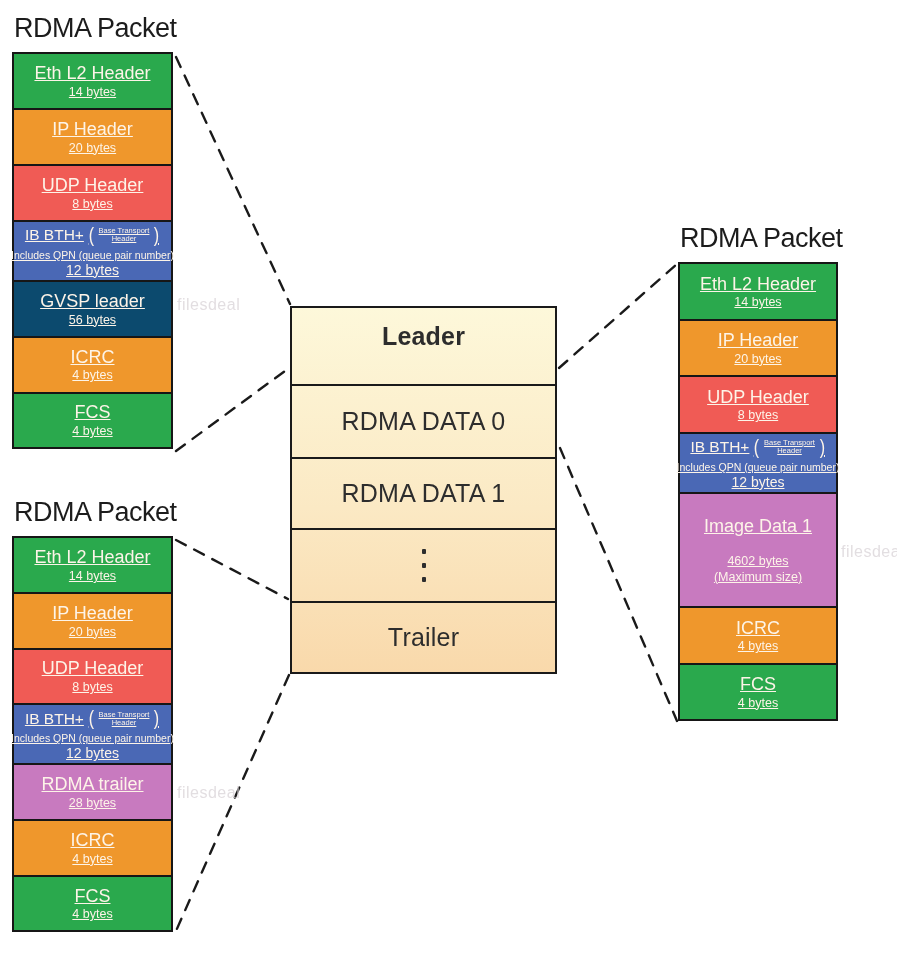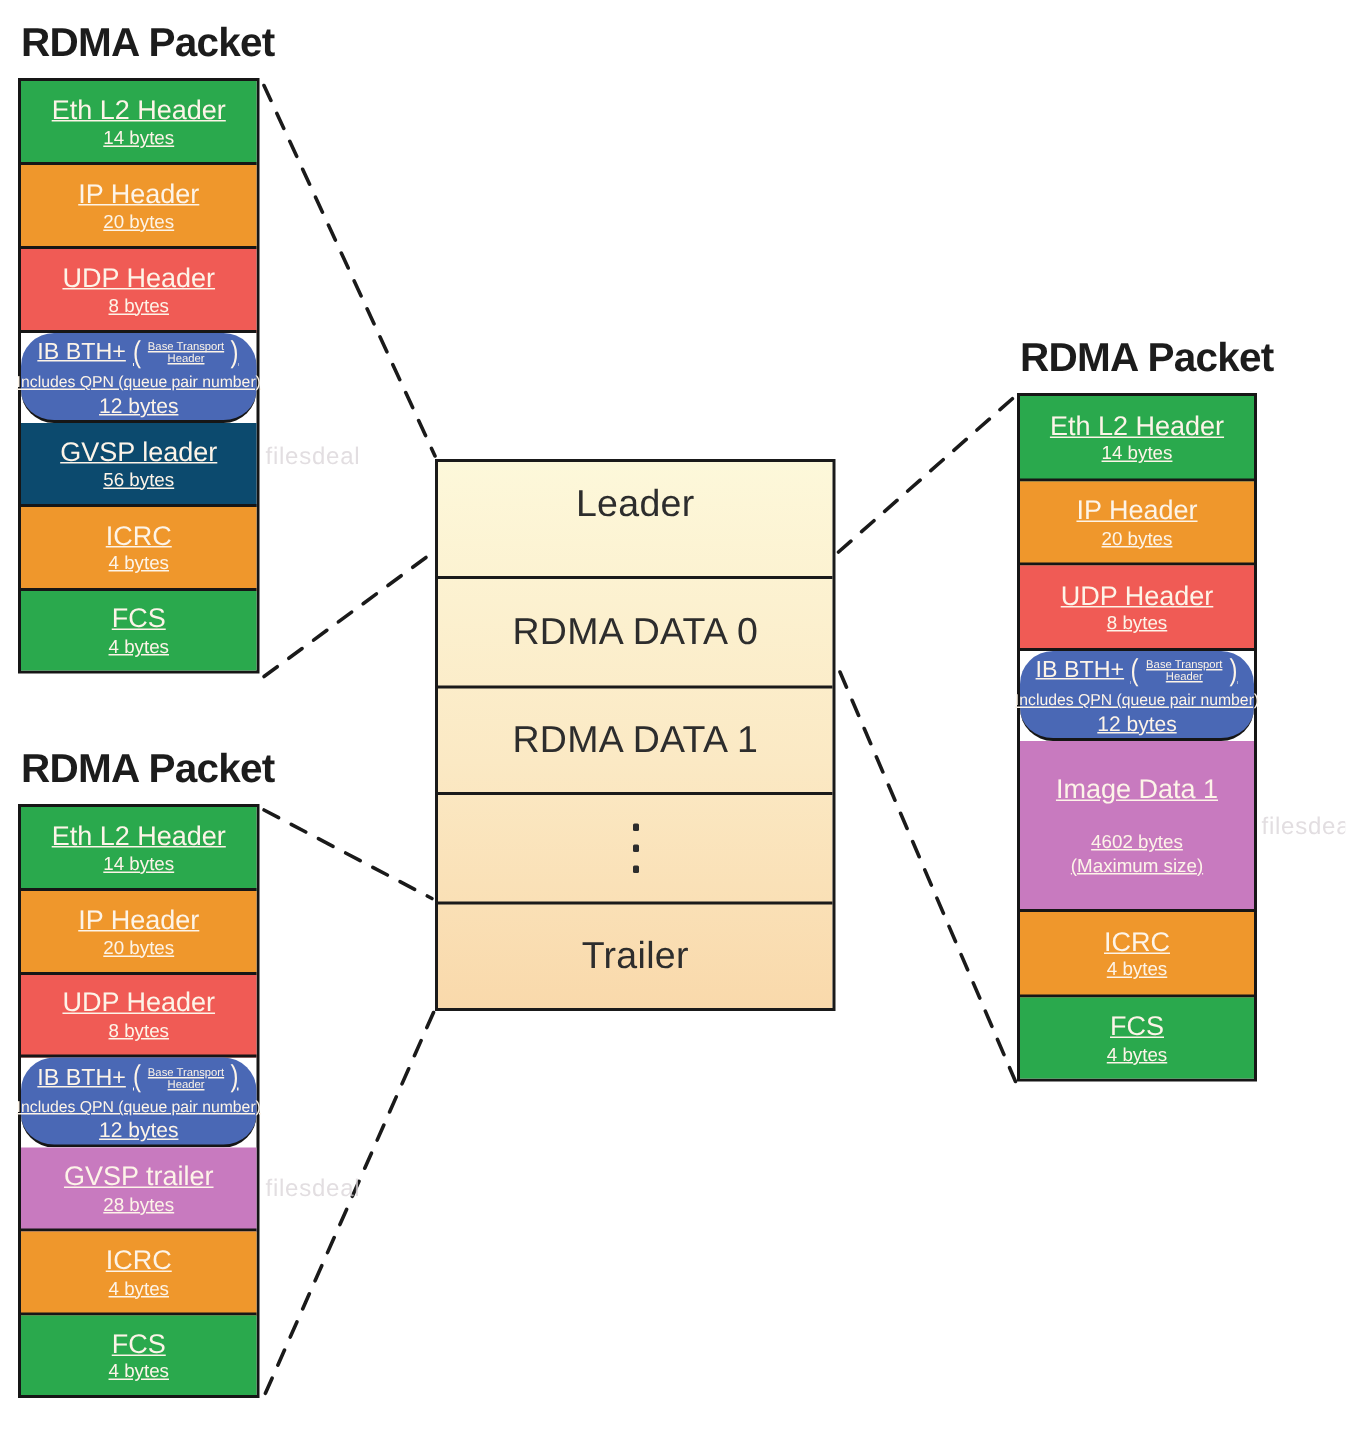--- a/index.html
+++ b/index.html
@@ -9,21 +9,21 @@
     position:relative;
     width:897px;height:957px;
     background:#ffffff;
     overflow:hidden;
   }
   svg.connectors{position:absolute;left:0;top:0;width:897px;height:957px;pointer-events:none;}
 
   
   .packet{position:absolute;}
   .packet-title{
-    font-size:27px;font-weight:bold;color:#1c1c1c;
+    font-size:27px;font-weight:normal;color:#1c1c1c;
     letter-spacing:-0.5px;margin:0 0 8px 2px;line-height:1.2;
     white-space:nowrap;
   }
   .packet-box{
     border:2px solid #161616;
     display:flex;flex-direction:column;
     width:100%;
     background:#fff;
   }
   .prow{
@@ -33,21 +33,21 @@
     border-bottom:2px solid #161616;
     color:#fdf4e8;text-align:center;
     padding:2px 3px;
     line-height:1.15;
     text-decoration:underline;
   }
   .prow:last-child{border-bottom:none;}
   .prow-label{font-size:18px;}
   .prow-size{font-size:12.5px;margin-top:1px;}
   
-  .prow.bth{padding:2px 1px;border-radius:22px;}
+  .prow.bth{padding:2px 1px;}
   .bth-top{display:flex;align-items:center;justify-content:center;gap:4px;}
   .bth-label{font-size:15.5px;}
   .bth-paren{font-size:20px;font-weight:normal;transform:scaleX(.8);}
   .bth-ptext{font-size:7.5px;line-height:1.1;text-align:center;}
   .bth-note{font-size:10.5px;margin-top:2px;white-space:nowrap;}
   .bth-size{font-size:14px;margin-top:1px;}
   
   .prow.tall{flex:2.15;}
   .img-gap{height:16px;}
 
@@ -147,21 +147,21 @@
           <div class="bth-top">
             <span class="bth-label">IB BTH+</span>
             <span class="bth-paren">(</span>
             <span class="bth-ptext">Base Transport<br>Header</span>
             <span class="bth-paren">)</span>
           </div>
           <div class="bth-note">Includes QPN (queue pair number)</div>
           <div class="bth-size">12 bytes</div>
         </div>
         <div class="prow" style="background: rgb(200, 122, 191);">
-          <div class="prow-label">GVSP trailer</div>
+          <div class="prow-label">RDMA trailer</div>
           <div class="prow-size">28 bytes</div>
         </div>
         <div class="prow" style="background: rgb(239, 151, 44);">
           <div class="prow-label">ICRC</div>
           <div class="prow-size">4 bytes</div>
         </div>
         <div class="prow" style="background: rgb(42, 169, 77);">
           <div class="prow-label">FCS</div>
           <div class="prow-size">4 bytes</div>
         </div>
@@ -204,21 +204,21 @@
           <div class="prow-size">4 bytes</div>
         </div>
         <div class="prow" style="background: rgb(42, 169, 77);">
           <div class="prow-label">FCS</div>
           <div class="prow-size">4 bytes</div>
         </div>
       </div>
   </div>
 
   <div class="center-stack">
-    <div class="csec" style="flex:62;">
+    <div class="csec" style="flex:62;font-weight:bold;">
       <span>Leader</span>
     </div>
     <div class="csec" style="flex:78;margin-top:20px;">
       <span>RDMA DATA 0</span>
     </div>
     <div class="csec" style="flex:76;">
       <span>RDMA DATA 1</span>
     </div>
     <div class="csec" style="flex:78;">
       <span class="vdots">

